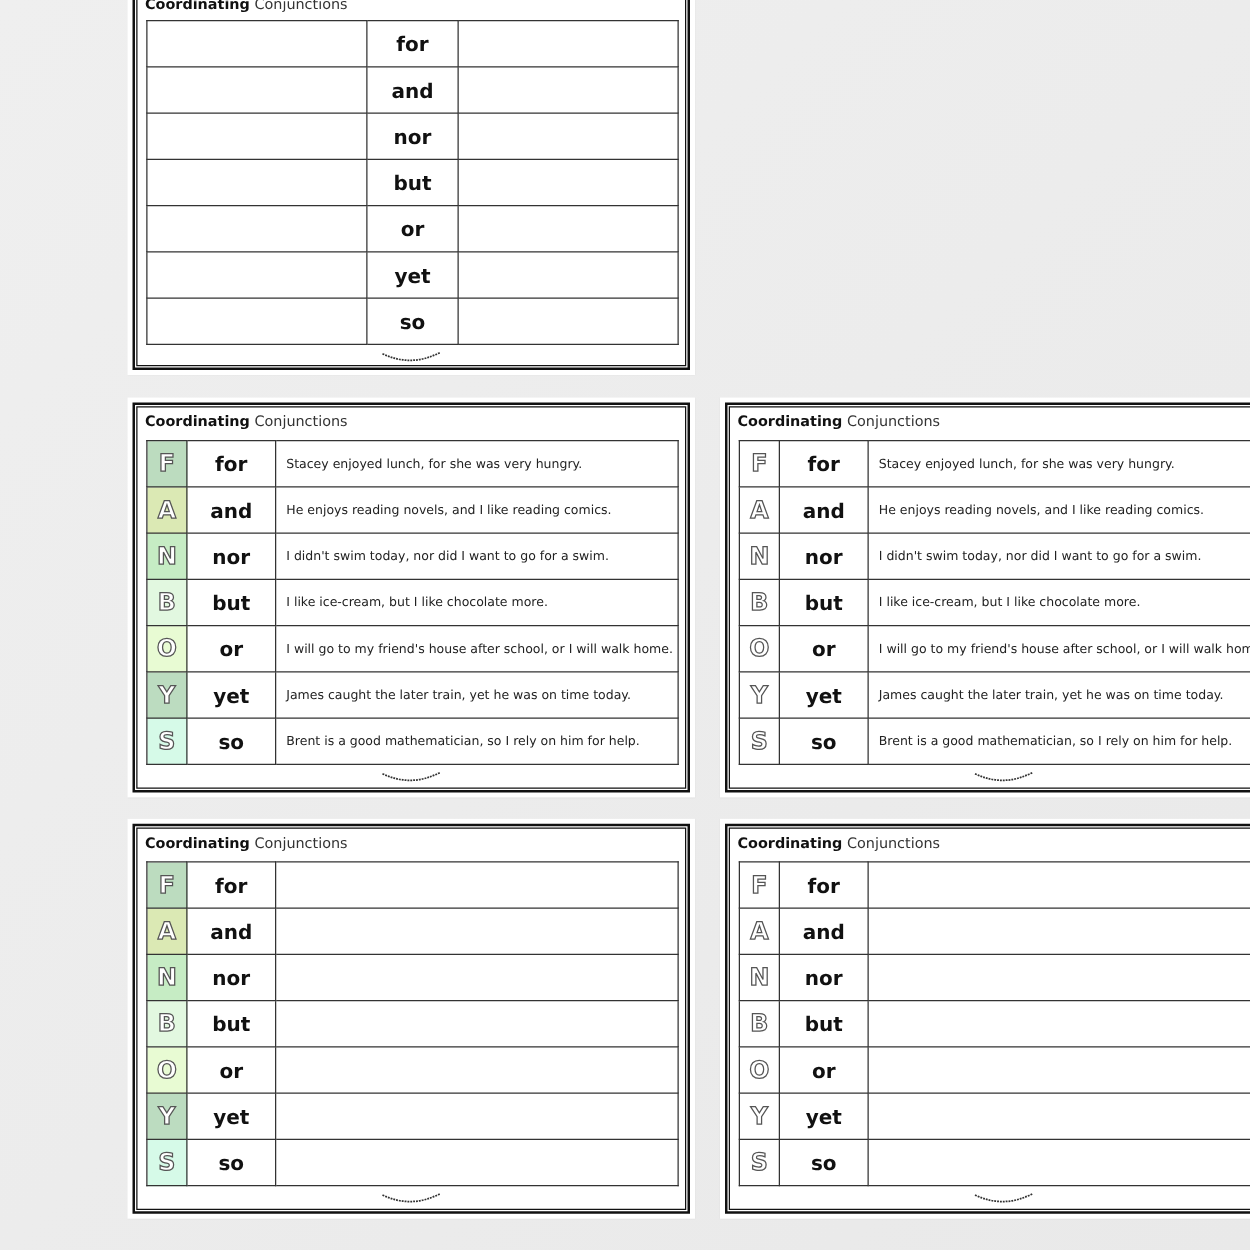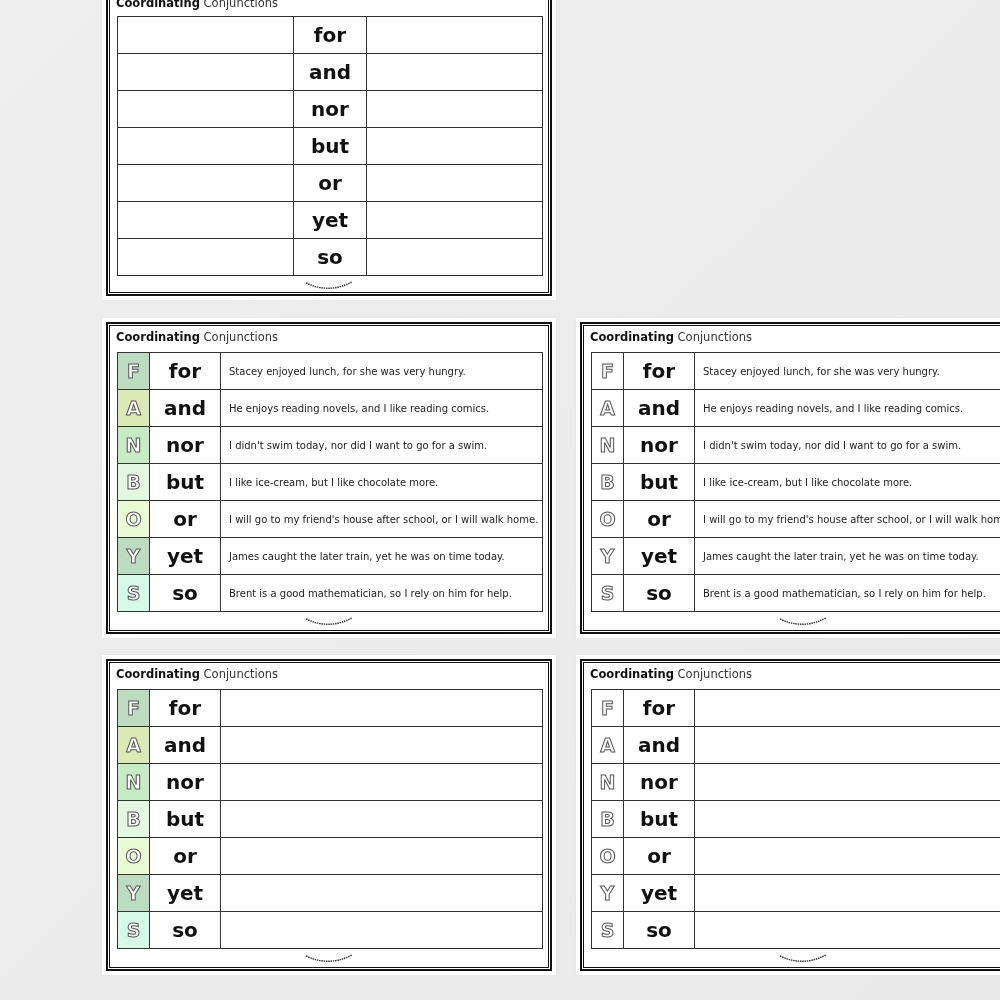--- a/index.html
+++ b/index.html
@@ -23,21 +23,21 @@
   }
   .card-title b { font-weight:bold; }
   .card-title span.light { color:#333; }
   table.grid {
     position:absolute; border-collapse:collapse;
   }
   table.grid td {
     border:1.6px solid #333; padding:0; height:36px; vertical-align:middle;
   }
   .conj {
-    text-align:center; font-weight:bold; font-size:20px; color:#111;
+    text-align:center; font-weight:bold; font-size:16px; color:#111;
     font-family: "DejaVu Sans", sans-serif;
   }
   .letter {
     text-align:center; font-size:19px; font-weight:bold;
     color:#fff; -webkit-text-stroke: 1px #555;
     font-family: "DejaVu Sans", sans-serif;
   }
   .sentence {
     font-size:10px; color:#222; padding-left:8px !important; white-space:nowrap; overflow:hidden;
   }

